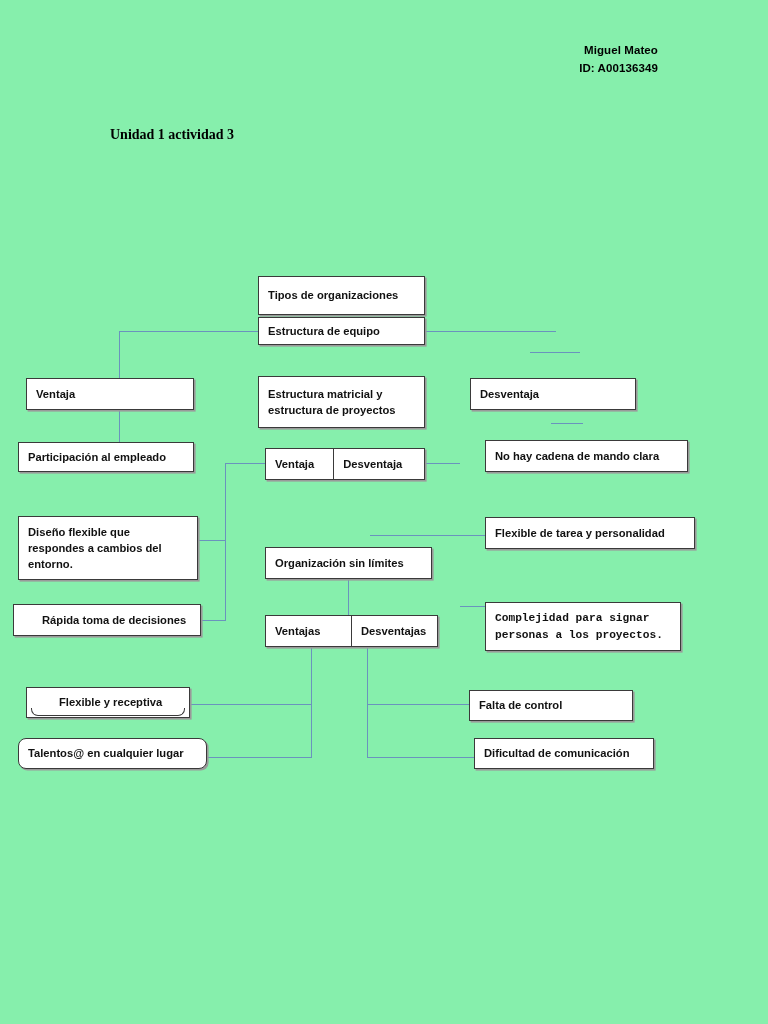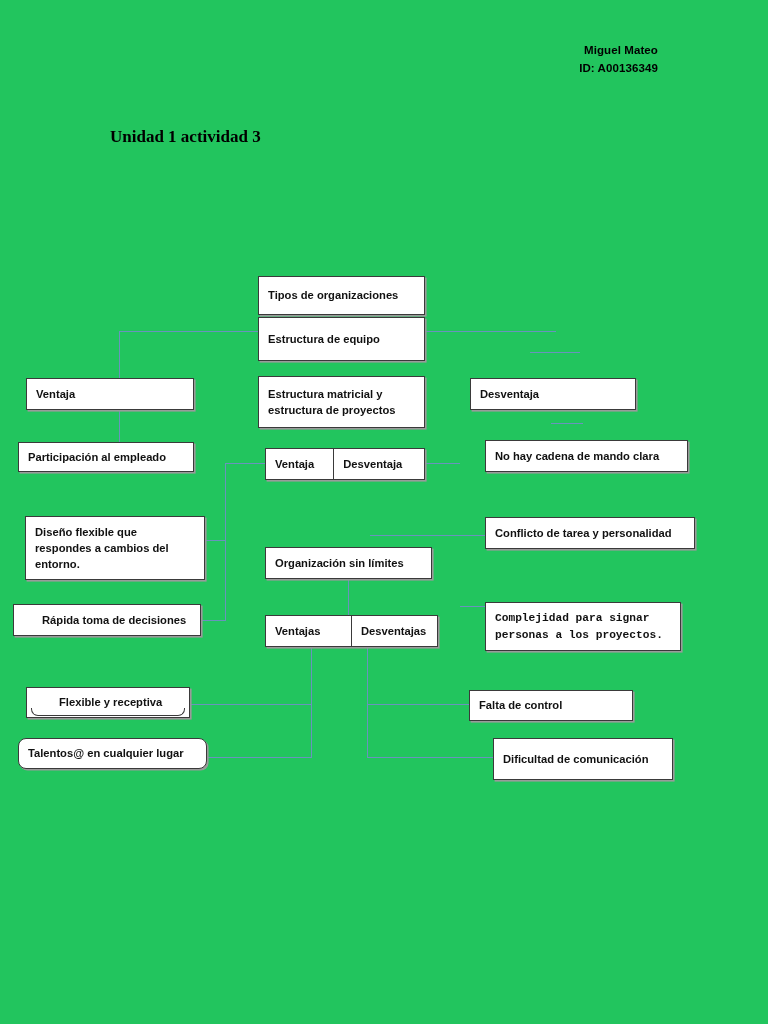--- a/index.html
+++ b/index.html
@@ -8,21 +8,21 @@
     background: #ffffff;
   }
   body {
     font-family: "Liberation Sans", sans-serif;
     color: #000000;
   }
   #page {
     position: relative;
     width: 768px;
     height: 1024px;
-    background: #22c55e;
+    background: #86efac;
     overflow: hidden;
   }
 
   
   .hdr {
     position: absolute;
     text-align: right;
     font-family: "Liberation Sans", sans-serif;
     font-weight: bold;
     font-size: 11.5px;
@@ -35,21 +35,21 @@
 
   
   .doc-title {
     position: absolute;
     left: 110px;
     font-family: "Liberation Serif", serif;
     font-weight: bold;
     color: #000;
     white-space: nowrap;
   }
-  #title-1 { top: 127px; font-size: 17px; }
+  #title-1 { top: 127px; font-size: 14px; }
   #title-2 {
     top: 183px;
     font-size: 18.5px;
     white-space: normal;
     width: 500px;
     line-height: 1.55;
   }
 
   
   .ln {
@@ -151,21 +151,21 @@
   <div class="ln h" style="left:207px; top:757px; width:105px;"></div>
 
   <div class="ln v" style="left:367px; top:647px; height:111px;"></div>
   <div class="ln h" style="left:367px; top:704px; width:126px;"></div>
   <div class="ln h" style="left:367px; top:757px; width:126px;"></div>
 
   <div class="box" style="left:258px; top:276px; width:167px; height:39px;">
     <span class="txt">Tipos de organizaciones</span>
   </div>
 
-  <div class="box" style="left:258px; top:317px; width:167px; height:44px;">
+  <div class="box" style="left:258px; top:317px; width:167px; height:28px;">
     <span class="txt">Estructura de equipo</span>
   </div>
 
   <div class="box" style="left:26px; top:378px; width:168px; height:32px;">
     <span class="txt">Ventaja</span>
   </div>
 
   <div class="box multiline" style="left:258px; top:376px; width:167px; height:52px;">
     <span class="txt">Estructura matricial y estructura de proyectos</span>
   </div>
@@ -184,26 +184,26 @@
     </div>
     <div class="cell" style="width:92px;">
       <span class="txt">Desventaja</span>
     </div>
   </div>
 
   <div class="box" style="left:485px; top:440px; width:203px; height:32px;">
     <span class="txt">No hay cadena de mando clara</span>
   </div>
 
-  <div class="box multiline" style="left:25px; top:516px; width:180px; height:64px;">
+  <div class="box multiline" style="left:18px; top:516px; width:180px; height:64px;">
     <span class="txt">Diseño flexible que respondes a cambios del entorno.</span>
   </div>
 
   <div class="box" style="left:485px; top:517px; width:210px; height:32px;">
-    <span class="txt">Conflicto de tarea y personalidad</span>
+    <span class="txt">Flexible de tarea y personalidad</span>
   </div>
 
   <div class="box" style="left:265px; top:547px; width:167px; height:32px;">
     <span class="txt">Organización sin límites</span>
   </div>
 
   <div class="box" style="left:13px; top:604px; width:188px; height:32px;padding-left:28px;">
     <span class="txt">Rápida toma de decisiones</span>
   </div>
 
@@ -226,17 +226,17 @@
   </div>
 
   <div class="box" style="left:469px; top:690px; width:164px; height:31px;">
     <span class="txt">Falta de control</span>
   </div>
 
   <div class="box" style="left:18px; top:738px; width:189px; height:31px;border-radius:8px;">
     <span class="txt">Talentos@ en cualquier lugar</span>
   </div>
 
-  <div class="box" style="left:493px; top:738px; width:180px; height:42px;">
+  <div class="box" style="left:474px; top:738px; width:180px; height:31px;">
     <span class="txt">Dificultad de comunicación</span>
   </div>
 
 </div>
 
 </body></html>

